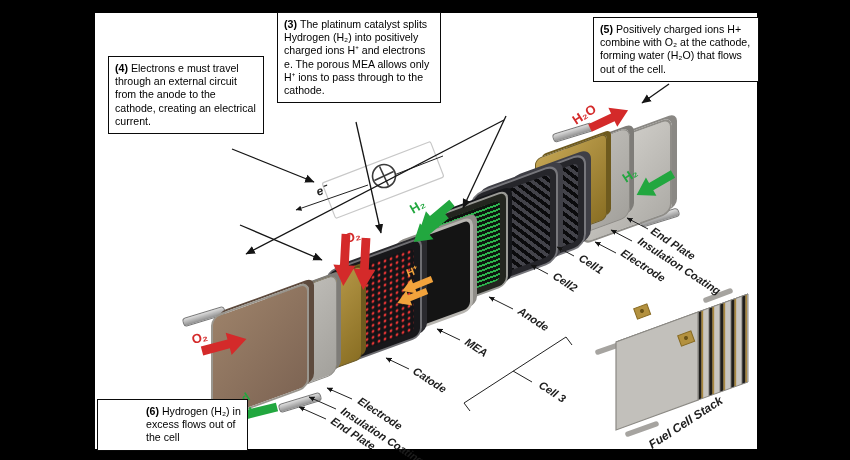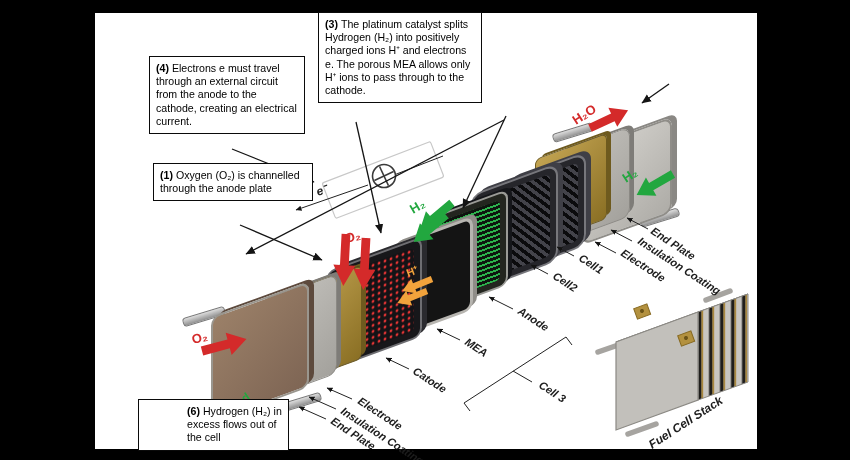--- a/index.html
+++ b/index.html
@@ -2,21 +2,21 @@
 <html><head>
 <meta charset="utf-8">
 <style>
   html,body{margin:0;padding:0;background:#000;}
   #root{position:relative;width:850px;height:460px;background:#000;overflow:hidden;
         font-family:"Liberation Sans",sans-serif;}
   #canvas{position:absolute;left:95px;top:13px;width:662px;height:436px;background:#fff;}
 
   
   .abox{position:absolute;background:#fff;border:1.6px solid #0a0a0a;padding:5px 6px;
-        font-size:10.6px;line-height:13.2px;color:#000;z-index:30;margin-left:41px;}
+        font-size:10.6px;line-height:13.2px;color:#000;z-index:30;}
   .abox b{font-weight:bold;margin-right:3px;}
 
   
   .plate{position:absolute;transform:skewY(-20deg);border-radius:9px;z-index:5;}
   .inner{position:absolute;inset:6px;border-radius:5px;}
   .screws{background-image:
     radial-gradient(circle at 9% 10%, #3d3d3d 2.4px, transparent 3.4px),
     radial-gradient(circle at 91% 10%, #3d3d3d 2.4px, transparent 3.4px),
     radial-gradient(circle at 9% 90%, #3d3d3d 2.4px, transparent 3.4px),
     radial-gradient(circle at 91% 90%, #3d3d3d 2.4px, transparent 3.4px);}
@@ -180,25 +180,25 @@
     <text class="flab" fill="#d42a2a" transform="translate(193,344) rotate(-14)">O₂</text>
     <text class="flab" fill="#22a73f" style="font-size:12px" transform="translate(214,423) rotate(-33)">Unused</text>
     <text class="flab" fill="#22a73f" transform="translate(248,419) rotate(-33)">H₂</text>
     <text class="flab" fill="#d42a2a" transform="translate(346,243) rotate(-14)">O₂</text>
     <text class="flab" fill="#22a73f" transform="translate(413,214) rotate(-30)">H₂</text>
     <text class="flab" fill="#f2a33c" style="font-size:11px" transform="translate(408,277) rotate(-20)">H⁺</text>
     <text class="flab" fill="#d42a2a" transform="translate(576,125) rotate(-33)">H₂O</text>
     <text class="flab" fill="#22a73f" transform="translate(626,183) rotate(-33)">H₂</text>
   </svg>
 
-  <div class="abox" style="left:112px;top:163px;width:146px;">
-    <b>(1)</b><span>Oxygen (O₂) is channelled through the anode plate</span>
-  </div>
   <div class="abox" style="left:277px;top:12px;width:150px;">
     <b>(3)</b><span>The platinum catalyst splits Hydrogen (H₂) into positively charged ions H⁺ and electrons e. The porous MEA allows only H⁺ ions to pass through to the cathode.</span>
   </div>
   <div class="abox" style="left:108px;top:56px;width:142px;">
     <b>(4)</b><span>Electrons e must travel through an external circuit from the anode to the cathode, creating an electrical current.</span>
   </div>
+  <div class="abox" style="left:593px;top:17px;width:152px;">
+    <b>(5)</b><span>Positively charged ions H+ combine with O₂ at the cathode, forming water (H₂O) that flows out of the cell.</span>
+  </div>
   <div class="abox" style="left:97px;top:399px;width:95px;padding-left:48px;">
     <b>(6)</b><span>Hydrogen (H₂) in excess flows out of the cell</span>
   </div>
 </div>
 
 </body></html>

